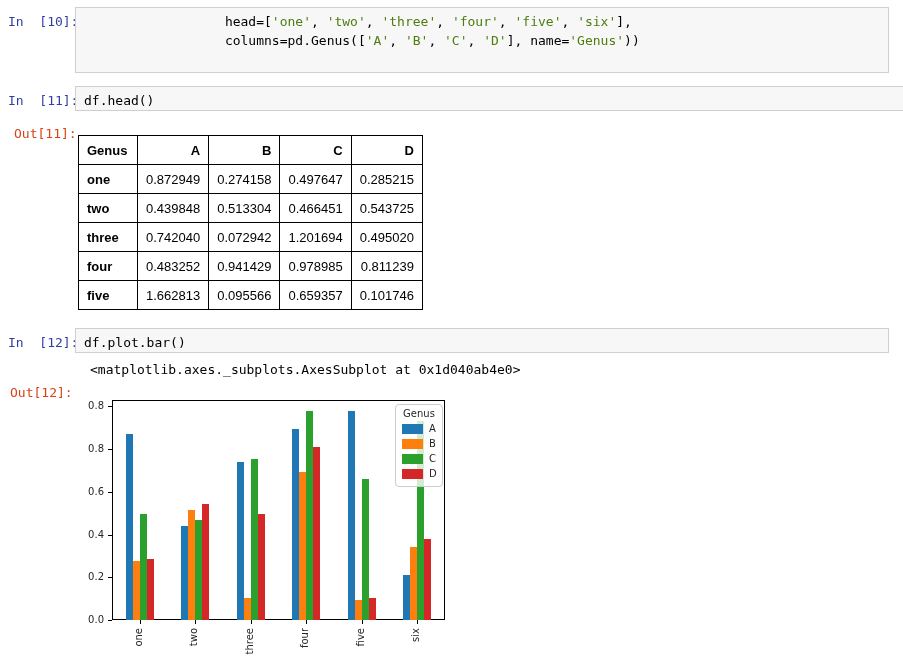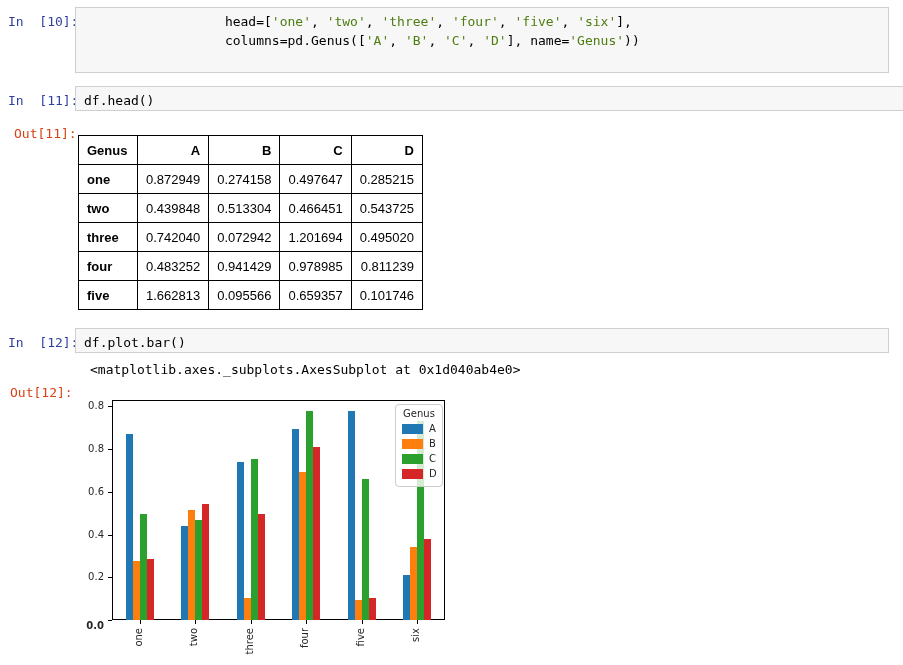--- a/index.html
+++ b/index.html
@@ -125,21 +125,21 @@
       <div class="code-line"><span>df.plot.bar()</span></div>
     </div>
 </div>
 
 <div class="prompt out-prompt" style="left:10px; top:362px;margin-top:22px;">Out[12]:</div>
 <div class="out-text" style="left:90px; top:362px;">&lt;matplotlib.axes._subplots.AxesSubplot at 0x1d040ab4e0&gt;</div>
 
 <div id="chart">
   <div id="plot-area"></div>
   <div id="axes-extras">
-      <div class="ytick-label" style="left: 8px; top: 228px; font-weight: bold;">0.0</div>
+      <div class="ytick-label" style="left: 8px; top: 222px;">0.0</div>
       <div class="ytick-mark" style="left: 38px; top: 228px;"></div>
       <div class="ytick-label" style="left: 8px; top: 179.282px;">0.2</div>
       <div class="ytick-mark" style="left: 38px; top: 185.282px;"></div>
       <div class="ytick-label" style="left: 8px; top: 136.563px;">0.4</div>
       <div class="ytick-mark" style="left: 38px; top: 142.563px;"></div>
       <div class="ytick-label" style="left: 8px; top: 93.8447px; text-align: right;">0.6</div>
       <div class="ytick-mark" style="left: 38px; top: 99.8447px;"></div>
       <div class="ytick-label" style="left: 8px; top: 51.1262px;">0.8</div>
       <div class="ytick-mark" style="left: 38px; top: 57.1262px;"></div>
       <div class="ytick-label" style="left: 8px; top: 8.40777px;">0.8</div>

